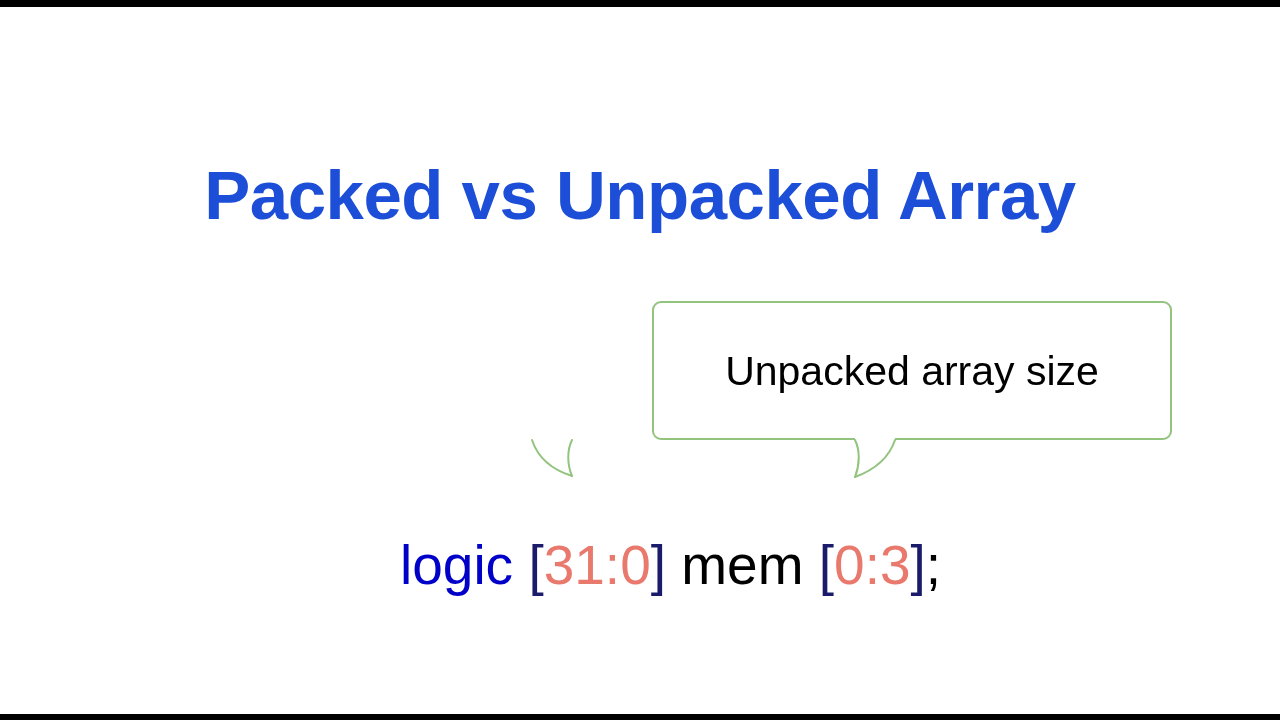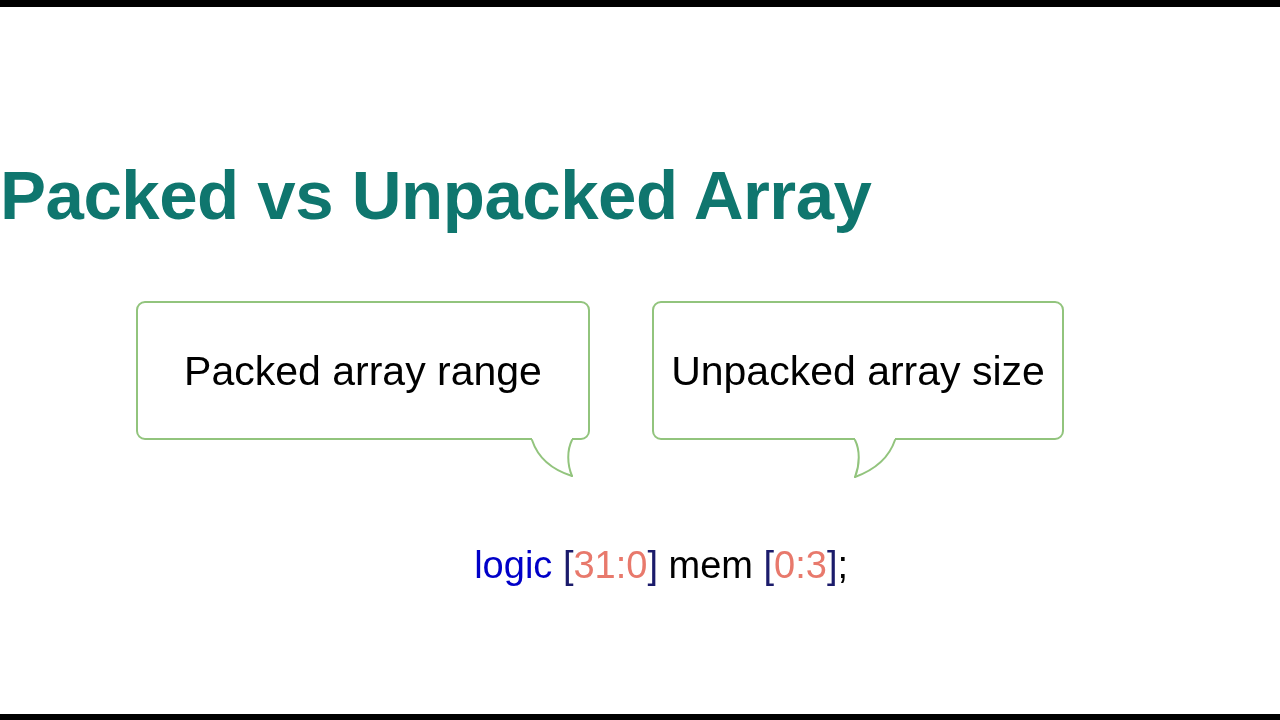--- a/index.html
+++ b/index.html
@@ -31,26 +31,27 @@
   }
   .bar.top    { top: 0;    height: 7px; }
   .bar.bottom { top: 714px; height: 6px; }
 
   
   #title {
     position: absolute;
     left: 0;
     top: 160px;
     width: 1280px;
+    text-align: center;
     font-family: "Liberation Sans Narrow", "Liberation Sans", sans-serif;
     font-weight: bold;
     font-size: 69px;
     line-height: 72px;
     letter-spacing: -0.5px;
-    color: #0f766e;
+    color: #1d4ed8;
     white-space: nowrap;
   }
 
   
   .callout {
     position: absolute;
     box-sizing: border-box;
     background: #ffffff;
     border: 2px solid #92c47d;
     border-radius: 9px;
@@ -70,21 +71,21 @@
     top: 301px;
     width: 454px;
     height: 139px;
     font-size: 41px;
     line-height: 48px;
   }
 
   #callout-unpacked {
     left: 652px;
     top: 301px;
-    width: 412px;
+    width: 520px;
     height: 139px;
     font-size: 41px;
     line-height: 52px;
     text-align: center;
   }
 
   .callout .line { display: block; }
 
   
   .tail {
@@ -108,43 +109,40 @@
   }
 
   
   #code-line {
     position: absolute;
     left: 0;
     top: 478px;
     width: 1280px;
     text-align: center;
     font-family: "Liberation Sans", sans-serif;
-    font-size: 38px;
+    font-size: 55px;
     line-height: 58px;
     color: #000000;
     white-space: pre;
   }
   .tok-keyword { color: #0000c8; }
   .tok-bracket { color: #1b1b6b; }
   .tok-number  { color: #e8796c; }
   .tok-plain   { color: #000000; }
 </style>
 </head>
 <body>
 
 <div id="slide">
 
   <div class="bar top"></div>
   <div class="bar bottom"></div>
 
   <div id="title">Packed vs Unpacked Array</div>
 
-  <div class="callout" id="callout-packed">
-    <span class="line">Packed array range</span>
-  </div>
 
   <svg class="tail" id="tail-packed" viewBox="0 0 110 56">
 
     <path class="mask" d="M 27 8 L 67 8 L 67 14 L 27 14 Z"></path>
 
     <path class="stroke" d="M 27 10 C 33 28 48 40 67 46"></path>
 
     <path class="stroke" d="M 67 46 C 62 34 62 20 67 10"></path>
   </svg>
 

